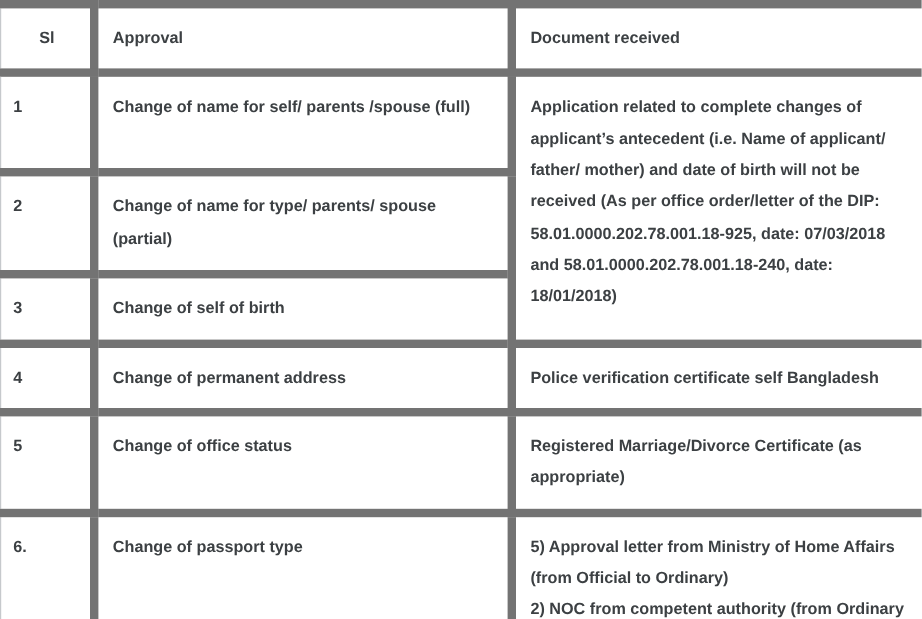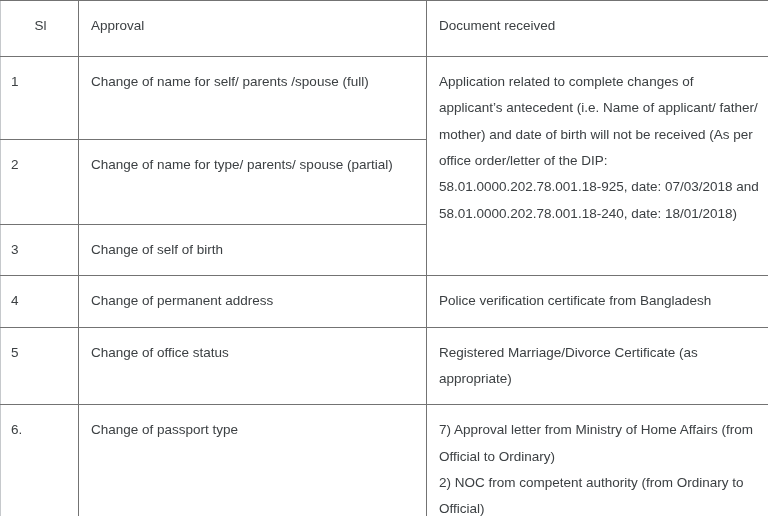--- a/index.html
+++ b/index.html
@@ -19,24 +19,24 @@
   .doc-table {
     border-collapse: collapse;
     table-layout: fixed;
     width: 768px;
     margin: 0;
     padding: 0;
   }
 
   .doc-table td,
   .doc-table th {
-    border: 1px solid #737373;
+    border: 7px solid #737373;
     vertical-align: top;
     padding: 12px 10px 12px 12px;
-    font-weight: normal;
+    font-weight: bold;
     font-size: 13.5px;
     line-height: 1.95;
     color: #3c4043;
     text-align: left;
     background: #ffffff;
   }
 
   .doc-table tr > *:first-child { border-left: 1px solid #c6c9cc; }
   .doc-table tr > *:last-child { border-right: none; }
 
@@ -93,29 +93,29 @@
       <td class="cell-sl">2</td>
       <td class="cell-subject">Change of  name for type/ parents/ spouse (partial)</td>
     </tr>
     <tr class="row-r3">
       <td class="cell-sl">3</td>
       <td class="cell-subject">Change of self of birth</td>
     </tr>
     <tr class="row-r4">
       <td class="cell-sl">4</td>
       <td class="cell-subject">Change of permanent address</td>
-      <td class="cell-doc">Police verification certificate from Bangladesh</td>
+      <td class="cell-doc">Police verification certificate self Bangladesh</td>
     </tr>
     <tr class="row-r5">
       <td class="cell-sl">5</td>
       <td class="cell-subject">Change of office status</td>
       <td class="cell-doc">Registered Marriage/Divorce Certificate (as appropriate)</td>
     </tr>
     <tr class="row-r6">
       <td class="cell-sl">6.</td>
       <td class="cell-subject">Change of passport type</td>
       <td class="cell-doc">
-        <span class="docline">7) Approval letter from Ministry of Home Affairs (from Official to Ordinary)</span>
+        <span class="docline">5) Approval letter from Ministry of Home Affairs (from Official to Ordinary)</span>
         <span class="docline">2) NOC from competent authority (from Ordinary to Official)</span>
       </td>
     </tr>
   </tbody>
 </table>
 
 </body></html>

